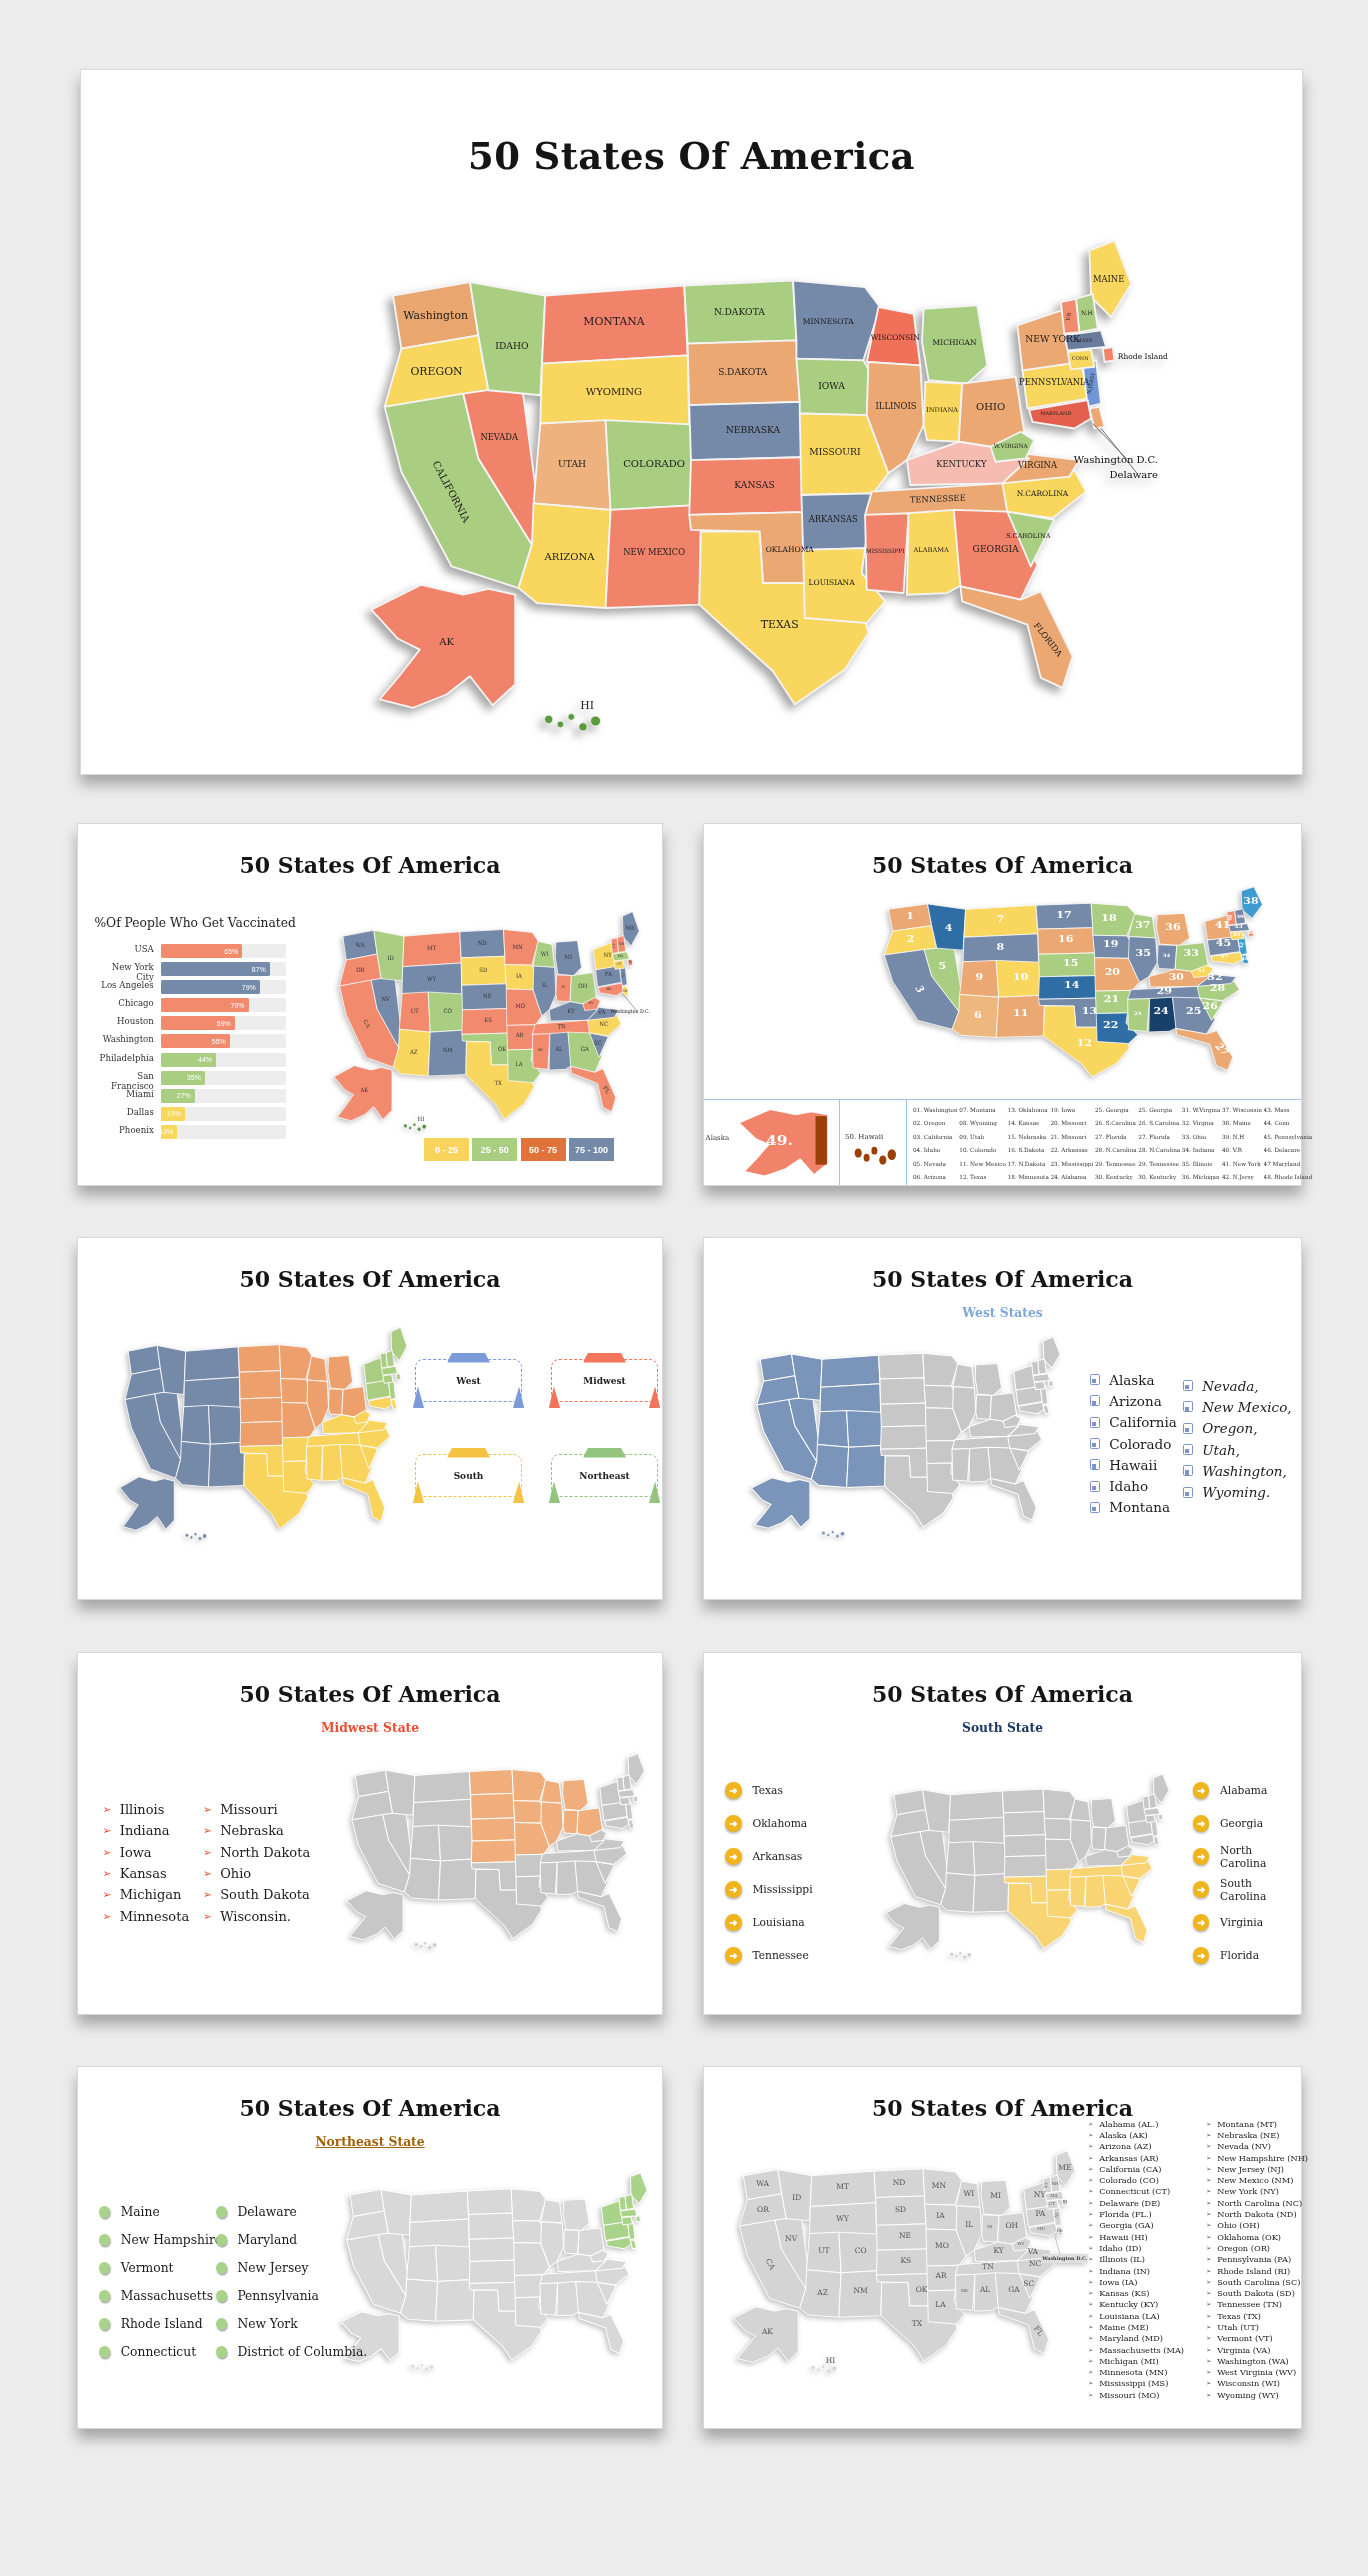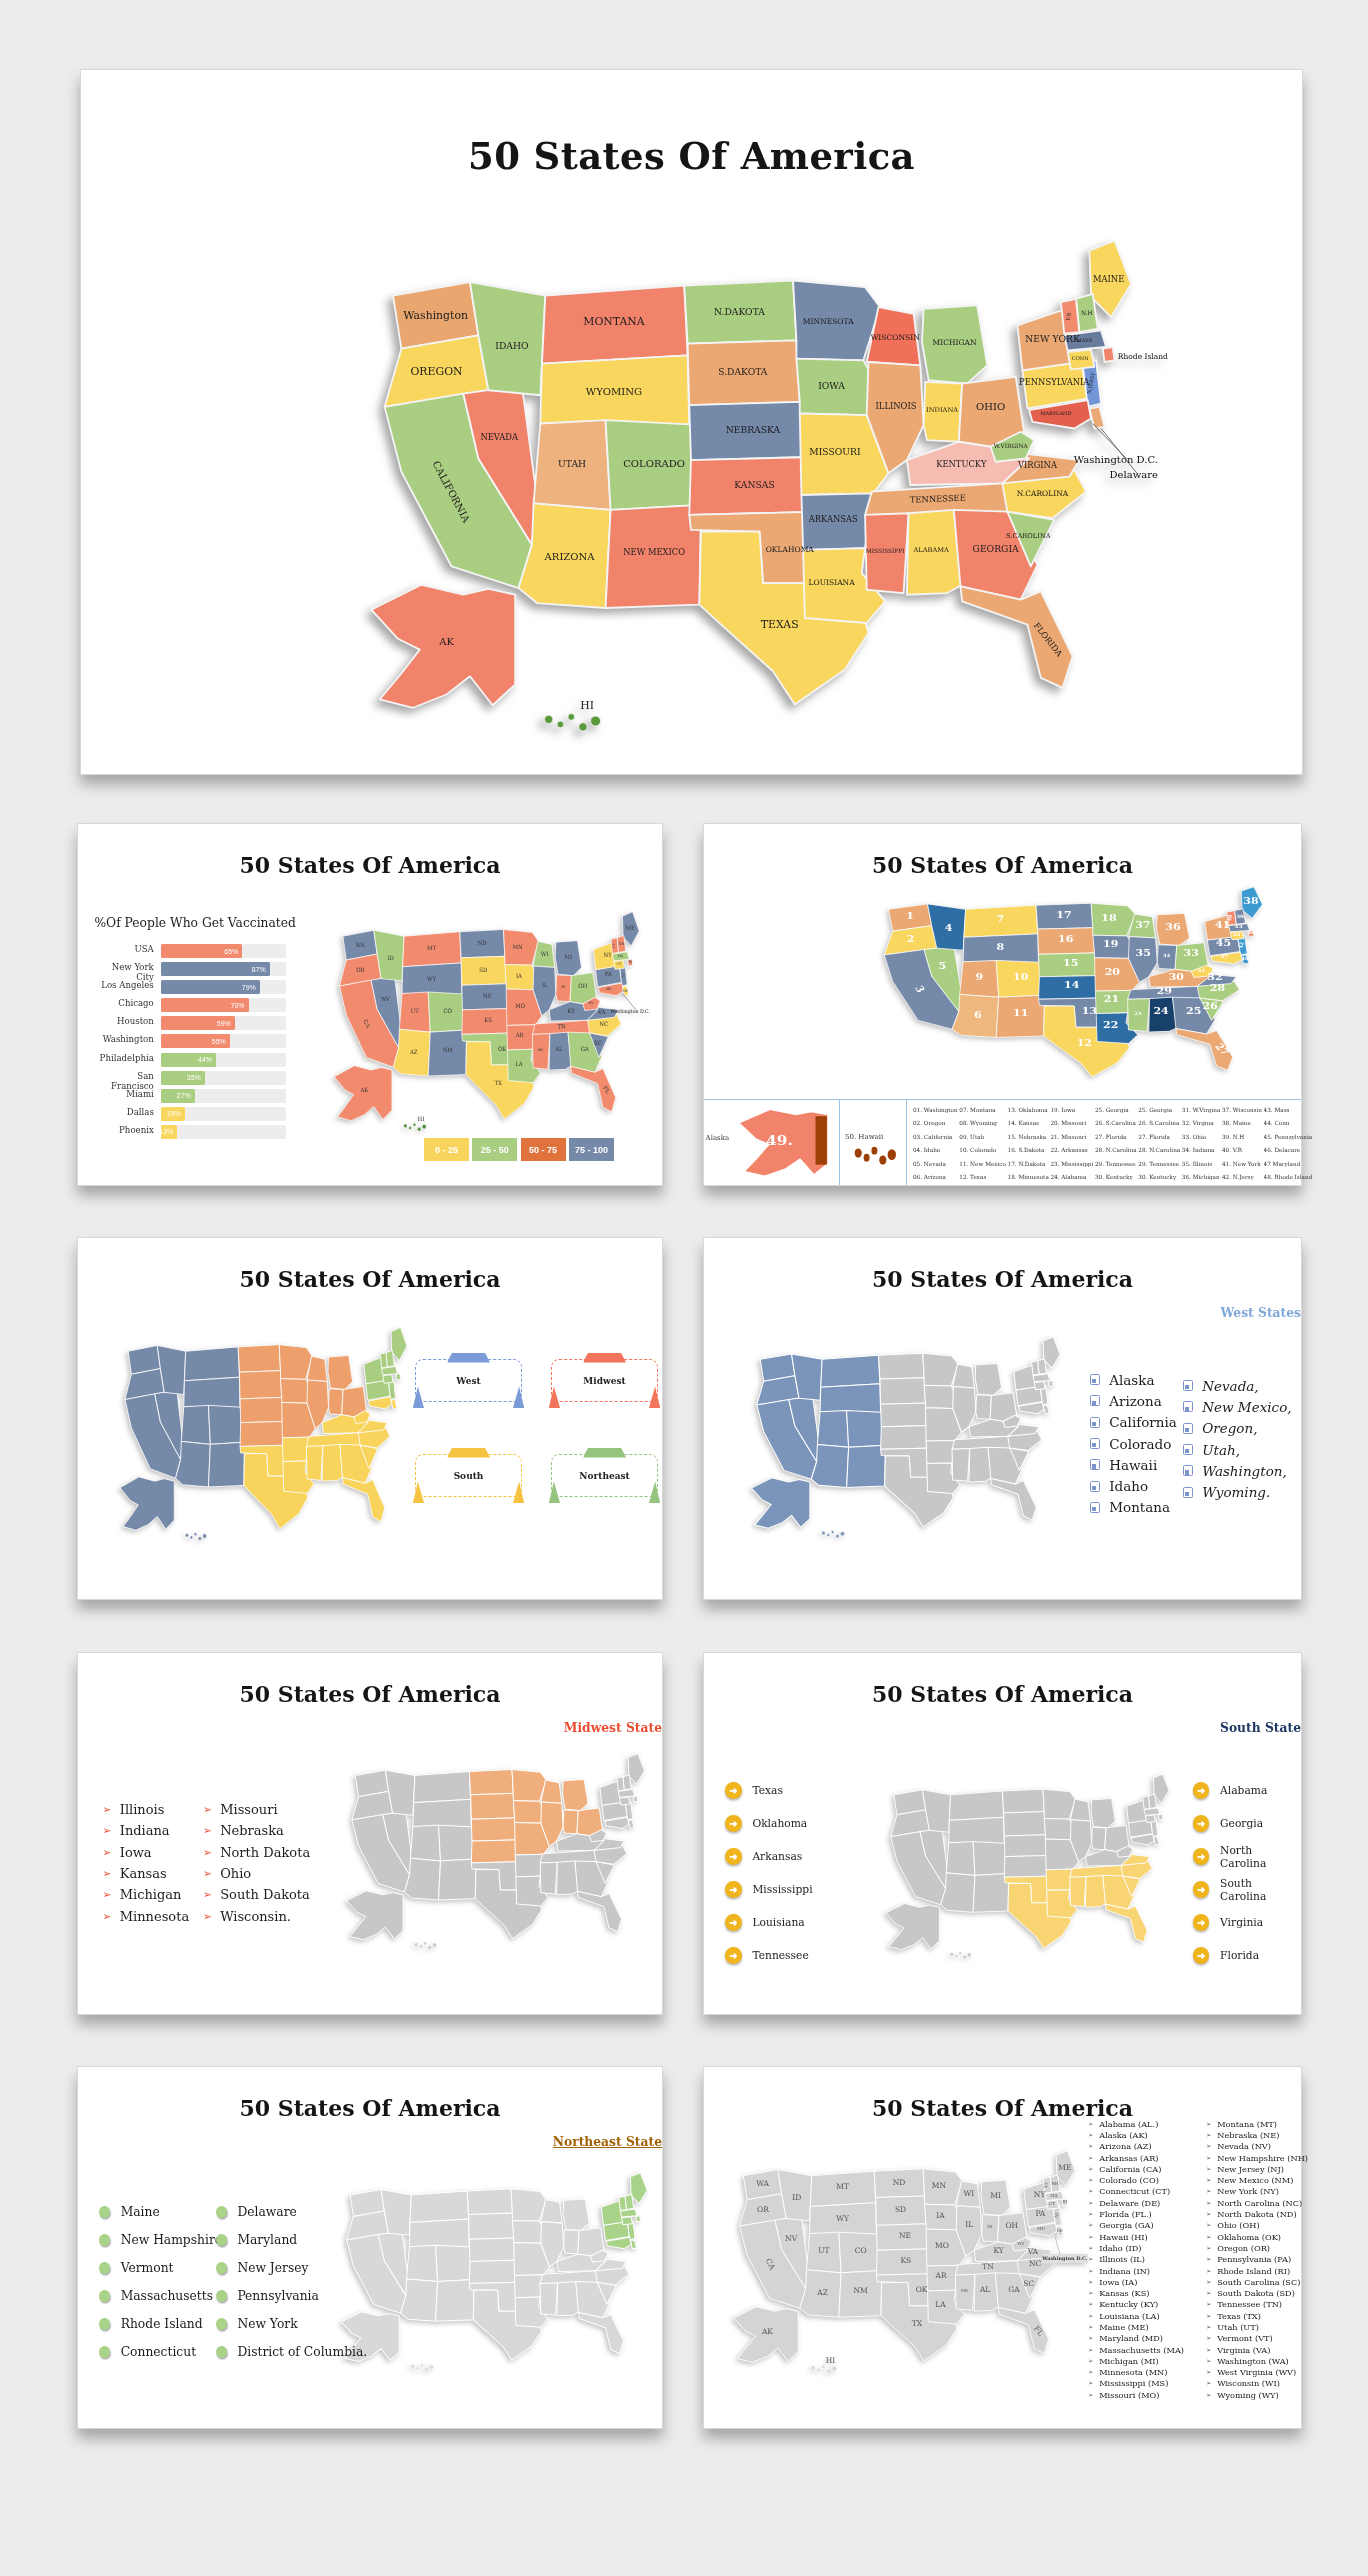--- a/index.html
+++ b/index.html
@@ -7,21 +7,21 @@
        font-family:"DejaVu Serif","Liberation Serif",serif;overflow:hidden;}
   .card{position:absolute;background:#fff;border:0.8px solid #D8D8D8;
         box-shadow:0 9.9px 13px rgba(0,0,0,.30);}
   .card h1{margin:0;text-align:center;font-weight:bold;color:#151515;letter-spacing:0.4px;}
   .card h2{margin:0;text-align:center;font-weight:bold;color:#151515;}
   #hero{left:80px;top:69px;width:1221px;height:704px;}
   #hero h1{padding-top:64px;font-size:37px;}
   #hero svg{position:absolute;left:240px;top:149px;width:837px;height:532px;
             filter:drop-shadow(-4.1px 5.7px 4.1px rgba(95,95,95,.55));}
   .mini h2{padding-top:28px;font-size:22px;}
-  .mini .subtitle{position:absolute;left:0;right:0;top:67px;text-align:right;
+  .mini .subtitle{position:absolute;left:0;right:0;top:67px;text-align:center;
                   font-weight:bold;font-size:12.3px;}
   .mapshadow{filter:drop-shadow(-1.6px 2.5px 2.5px rgba(120,120,120,.45));}
   svg{position:absolute;overflow:visible;}
   #vacc{left:77px;top:823px;width:584px;height:361px;}
   #num{left:703px;top:823px;width:597px;height:361px;}
   #reg{left:77px;top:1237px;width:584px;height:361px;}
   #west{left:703px;top:1237px;width:597px;height:361px;}
   #mid{left:77px;top:1652px;width:584px;height:361px;}
   #south{left:703px;top:1652px;width:597px;height:361px;}
   #ne{left:77px;top:2066px;width:584px;height:361px;}

